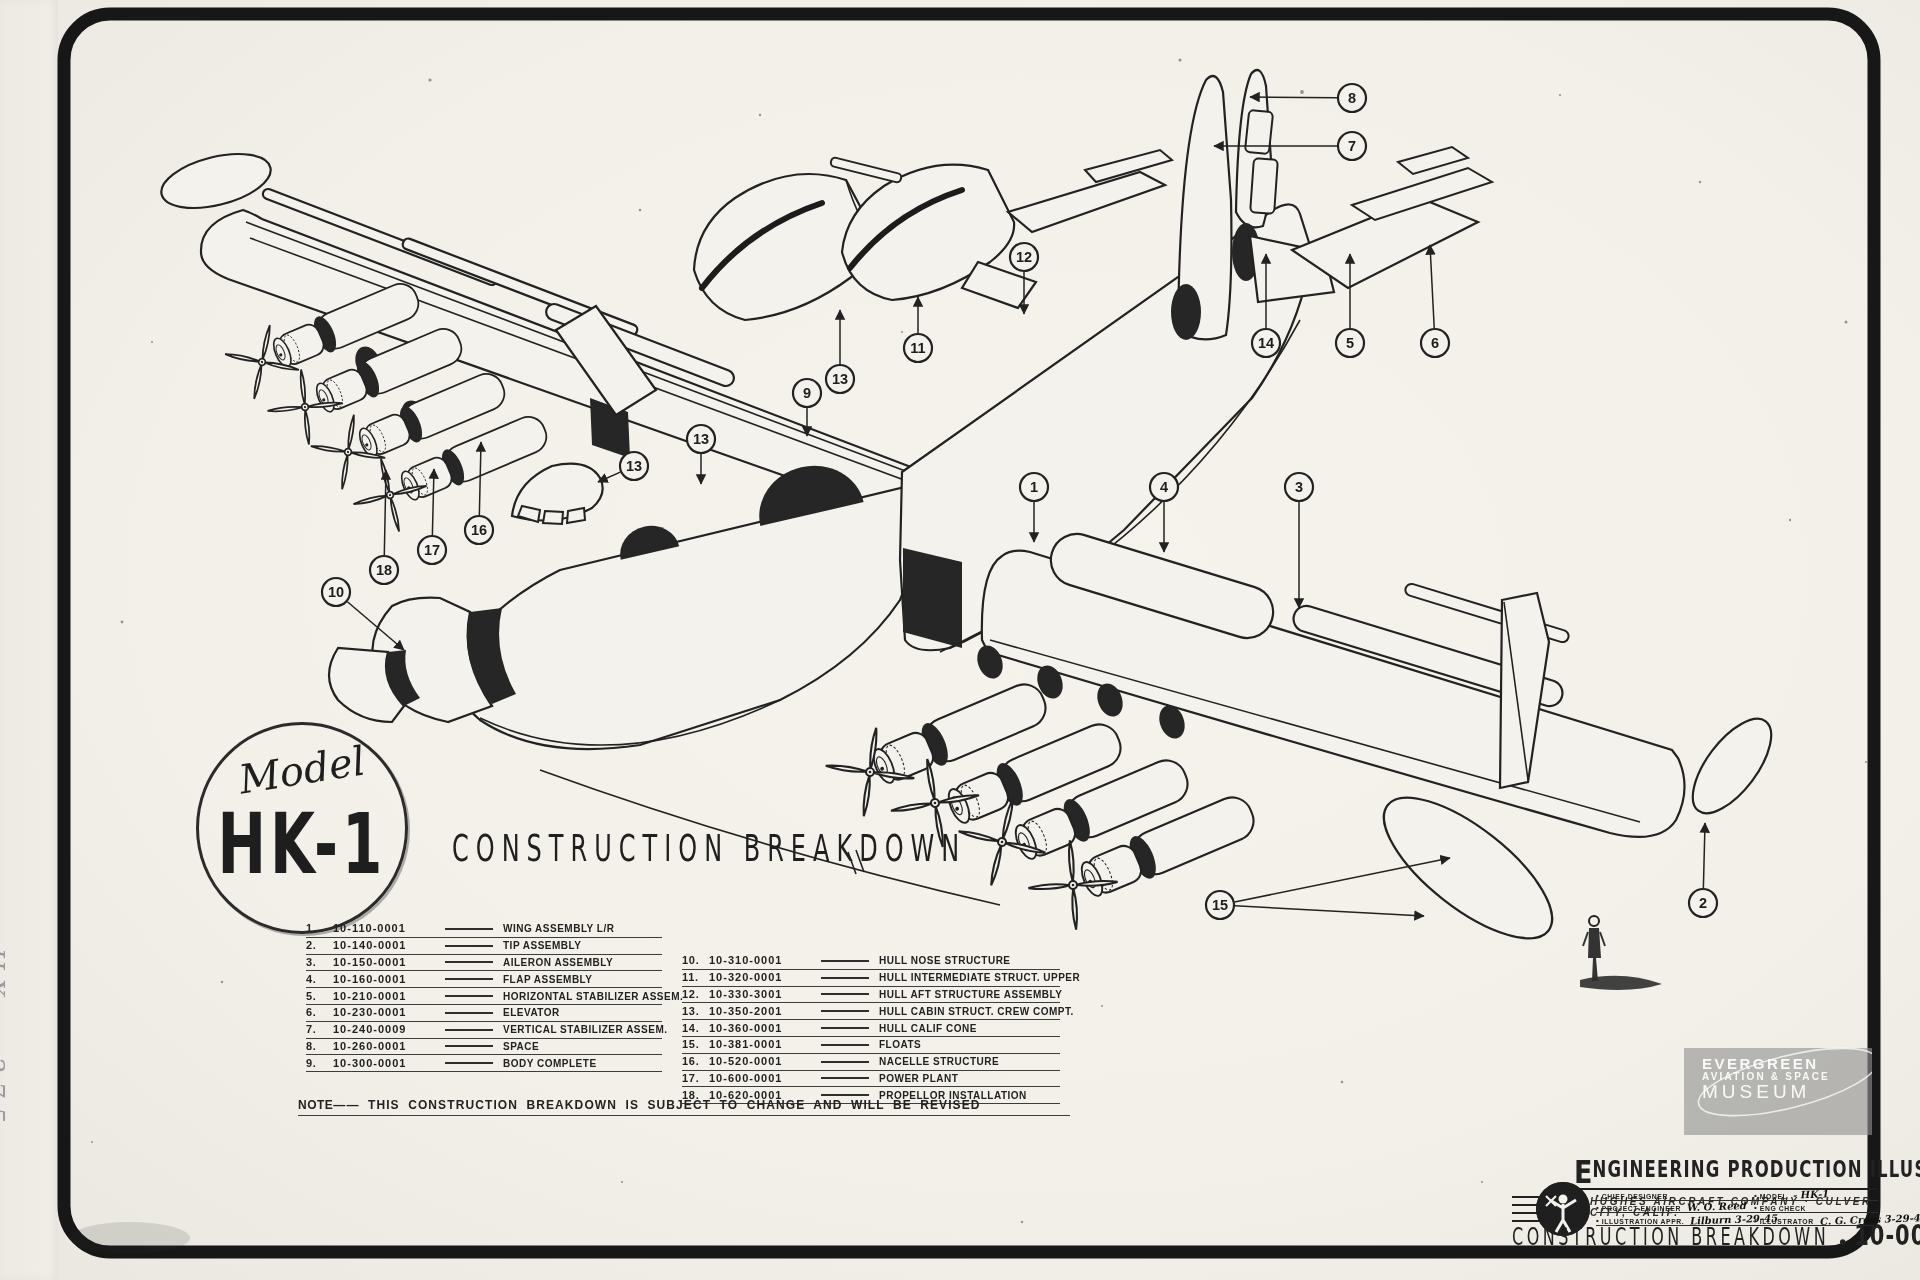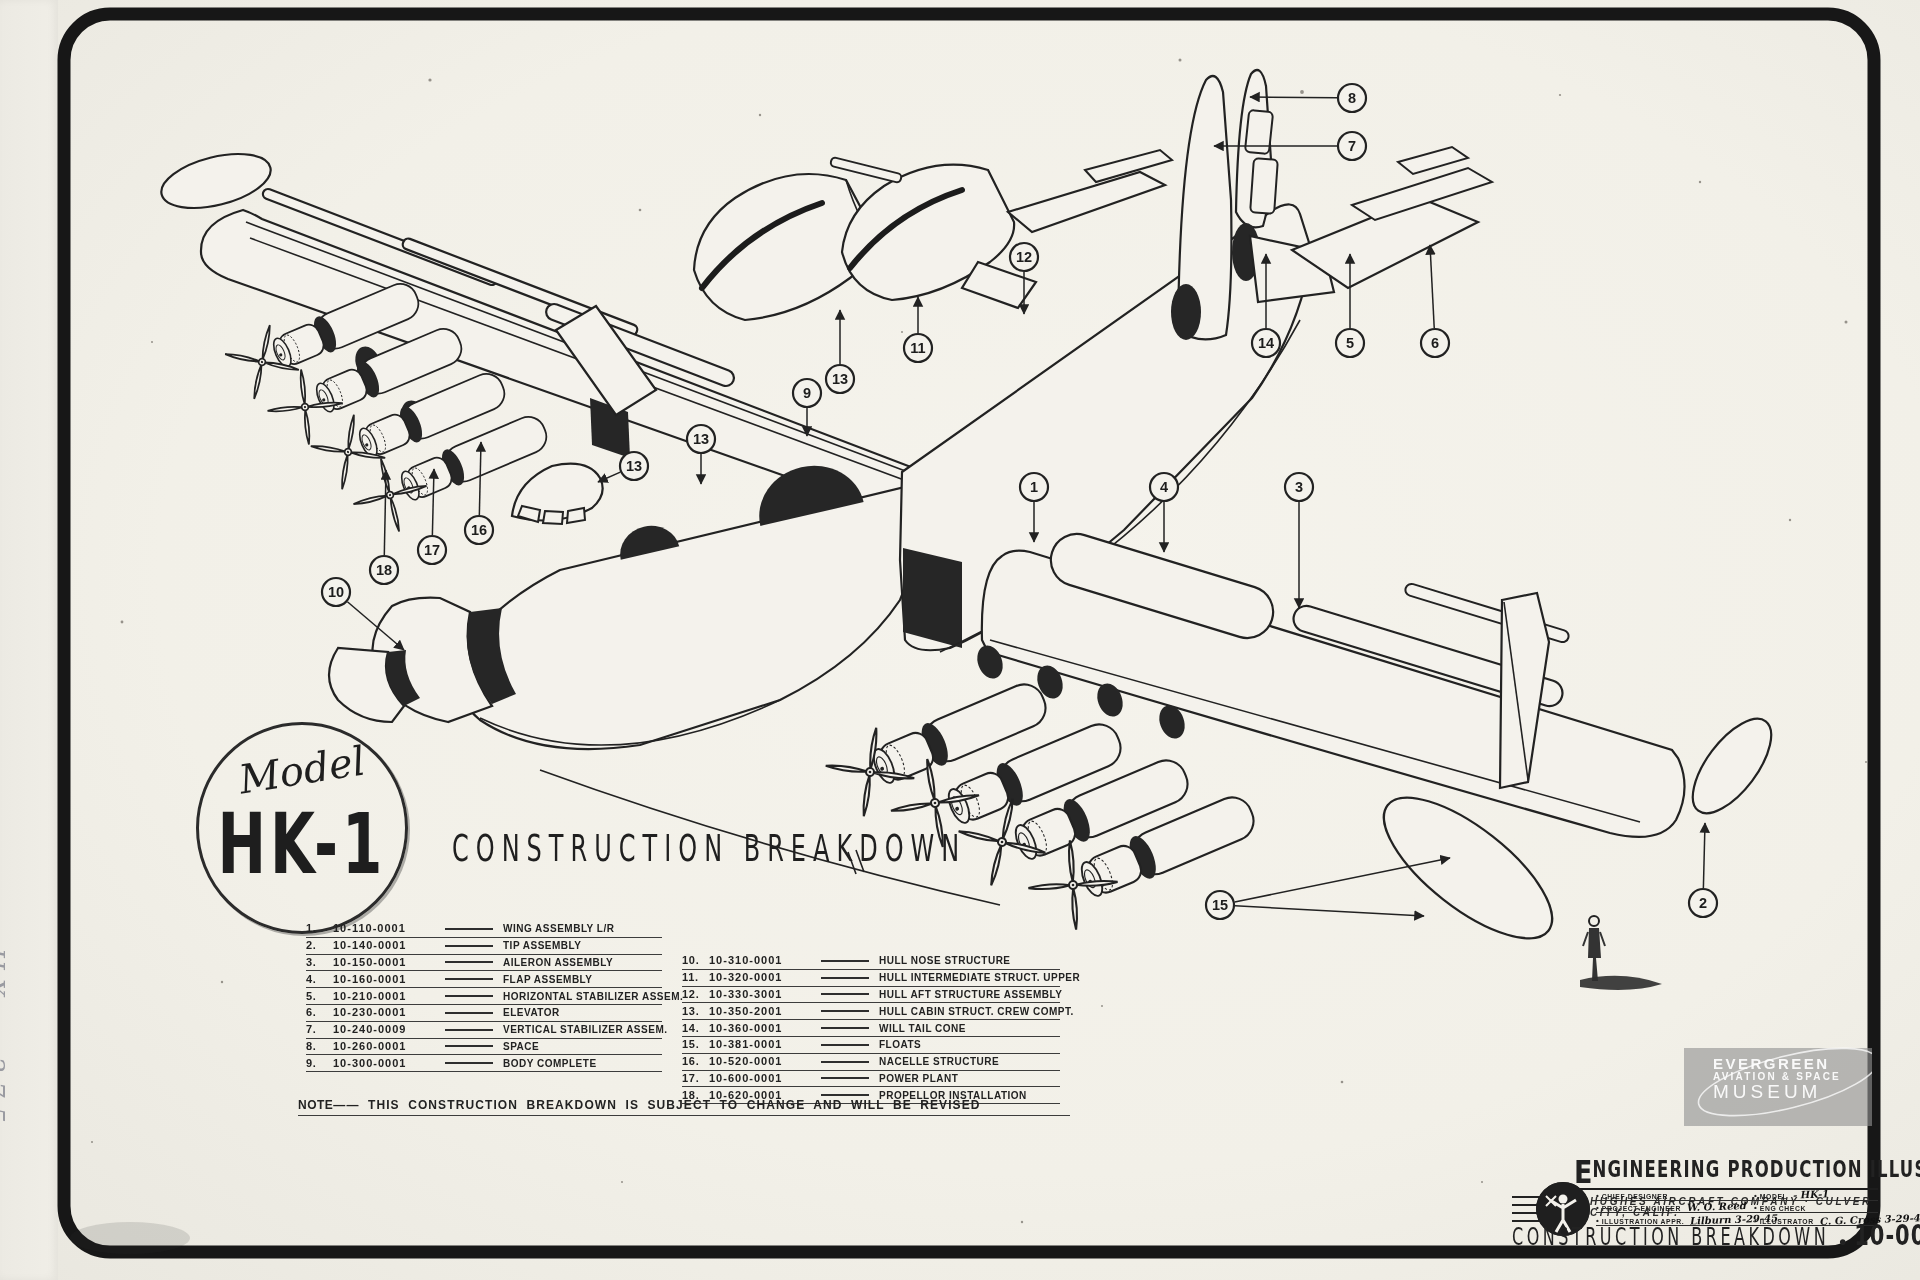--- a/index.html
+++ b/index.html
@@ -42,22 +42,22 @@
   #parts-left{left:306px;width:356px;}
   #parts-right{left:682px;width:378px;margin-top:32px;}
 
   
   .note{left:298px;top:1098px;width:772px;font-weight:700;font-size:12px;letter-spacing:1.1px;word-spacing:4px;}
   .note .nline{border-bottom:1.6px solid #3c3c3c;padding-bottom:3px;white-space:nowrap;}
   .note .nline2{padding-left:62px;padding-top:3px;}
   .note .nlabel{letter-spacing:.5px;}
 
   
-  .wmark{left:1684px;top:1048px;width:188px;height:78px;background:rgba(145,145,145,.62);
-         color:rgba(255,255,255,.92);padding-left:29px;box-sizing:border-box;overflow:visible;}
+  .wmark{left:1684px;top:1048px;width:188px;height:87px;background:rgba(145,145,145,.62);
+         color:rgba(255,255,255,.92);padding-left:18px;box-sizing:border-box;overflow:visible;}
   .wm1{font-size:15px;font-weight:700;letter-spacing:2.5px;margin-top:8px;line-height:15px;}
   .wm2{font-size:10px;font-weight:700;letter-spacing:2.2px;line-height:11px;}
   .wm3{font-size:19px;font-weight:400;letter-spacing:4px;line-height:20px;}
   .wm-svg{position:absolute;left:0;top:-14px;}
 
   
   .tblock{left:1512px;top:1156px;width:366px;height:96px;font-weight:700;}
   .tb-head{white-space:nowrap;border-bottom:2px solid #1d1d1d;padding-bottom:1px;margin-left:62px;}
   .tb-head .bigE{font-size:27px;font-family:"DejaVu Sans",sans-serif;display:inline-block;transform:scaleY(1.2);vertical-align:-3px;}
   .tb-head .restE{font-size:16.5px;font-family:"DejaVu Sans",sans-serif;display:inline-block;transform:scaleY(1.35);
@@ -474,21 +474,21 @@
       <div class="row">
         <span class="num">13.</span>
         <span class="pno">10-350-2001</span>
         <span class="dash"></span>
         <span class="pname">HULL CABIN STRUCT. CREW COMPT.</span>
       </div>
       <div class="row">
         <span class="num">14.</span>
         <span class="pno">10-360-0001</span>
         <span class="dash"></span>
-        <span class="pname">WILL TAIL CONE</span>
+        <span class="pname">HULL CALIF CONE</span>
       </div>
       <div class="row">
         <span class="num">15.</span>
         <span class="pno">10-381-0001</span>
         <span class="dash"></span>
         <span class="pname">FLOATS</span>
       </div>
       <div class="row">
         <span class="num">16.</span>
         <span class="pno">10-520-0001</span>

